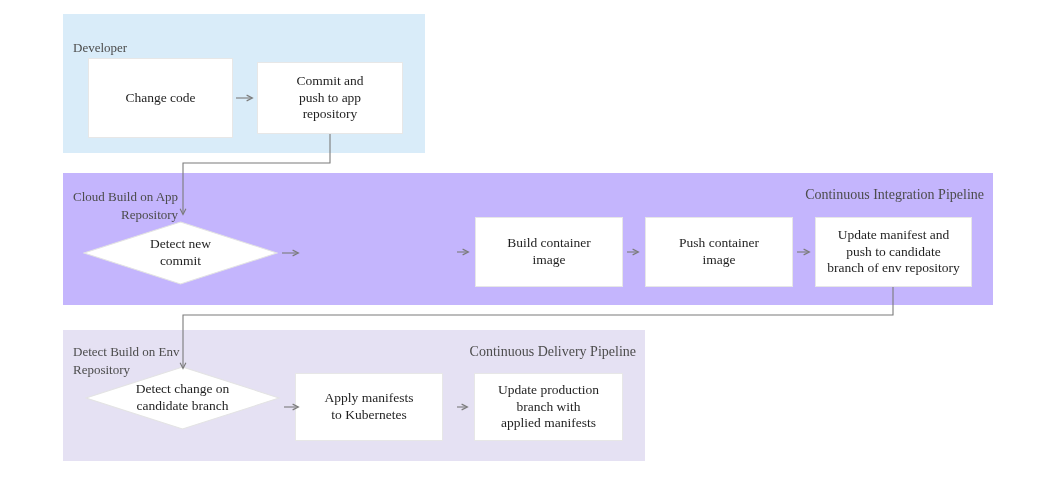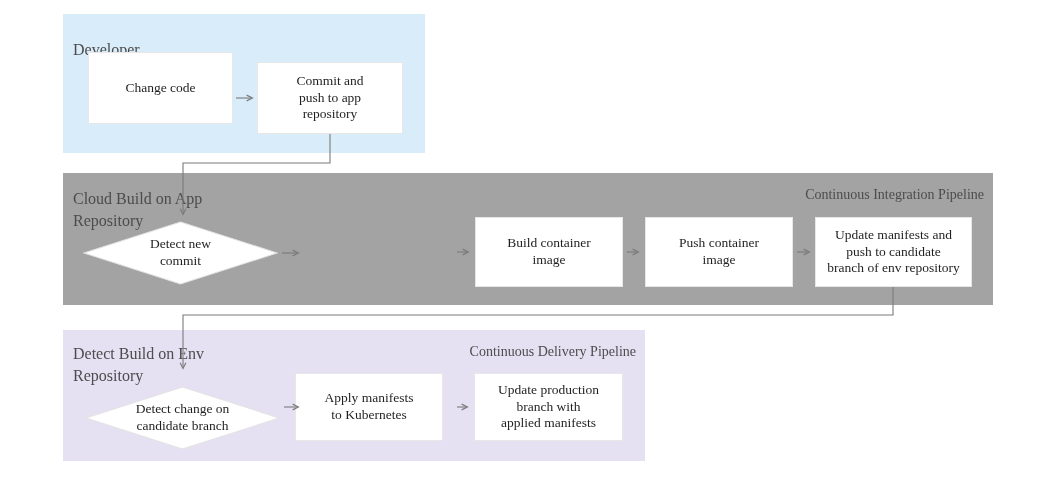--- a/index.html
+++ b/index.html
@@ -10,21 +10,21 @@
     background: #ffffff;
     font-family: "Liberation Serif", "DejaVu Serif", serif;
     overflow: hidden;
   }
   .lane {
     position: absolute;
   }
   .lane-label {
     position: absolute;
     left: 10px;
-    font-size: 16px;
+    font-size: 13px;
     line-height: 1.35;
     color: var(--label-text, #4c4c4c);
     white-space: pre-line;
   }
   .lane-label-right {
     position: absolute;
     right: 9px;
     top: 14px;
     font-size: 14px;
     color: var(--label-text, #4c4c4c);
@@ -73,33 +73,33 @@
 </style>
 </head>
 <body>
 
 <div class="canvas">
 
   <div class="lane" style="left: 63px; top: 14px; width: 362px; height: 139px; background: rgb(217, 236, 249);">
     <div class="lane-label" style="top:25px">Developer</div>
   </div>
 
-  <div class="lane" style="left: 63px; top: 173px; width: 930px; height: 132px; background: #a3a3a3;">
+  <div class="lane" style="left: 63px; top: 173px; width: 930px; height: 132px; background: #c4b5fd; text-align: right;">
     <div class="lane-label" style="top:15px">Cloud Build on App
 Repository</div>
     <div class="lane-label-right">Continuous Integration Pipeline</div>
   </div>
 
   <div class="lane" style="left: 63px; top: 330px; width: 582px; height: 131px; background: rgb(229, 225, 243);">
     <div class="lane-label" style="top:13px">Detect Build on Env
 Repository</div>
     <div class="lane-label-right">Continuous Delivery Pipeline</div>
   </div>
 
-  <div class="node rect" style="left:88px; top:52px; width:145px; height:72px">
+  <div class="node rect" style="left:88px; top:58px; width:145px; height:80px">
     <span class="node-label">Change code</span>
   </div>
 
   <div class="node rect" style="left:257px; top:62px; width:146px; height:72px">
     <span class="node-label">Commit and
 push to app
 repository</span>
   </div>
 
   <div class="node diamond" style="left:83px; top:221px; width:195px; height:64px">
@@ -115,26 +115,26 @@
     <span class="node-label">Build container
 image</span>
   </div>
 
   <div class="node rect" style="left:645px; top:217px; width:148px; height:70px">
     <span class="node-label">Push container
 image</span>
   </div>
 
   <div class="node rect" style="left:815px; top:217px; width:157px; height:70px">
-    <span class="node-label">Update manifests and
+    <span class="node-label">Update manifest and
 push to candidate
 branch of env repository</span>
   </div>
 
-  <div class="node diamond" style="left:85px; top:386px; width:195px; height:64px">
+  <div class="node diamond" style="left:85px; top:366px; width:195px; height:64px">
     <svg class="diamond-shape" viewBox="0 0 200 66" preserveAspectRatio="none">
       <polygon points="100,1 199,33 100,65 1,33" fill="var(--node-fill, #ffffff)" stroke="var(--diamond-border, #e3e3e3)" stroke-width="1" vector-effect="non-scaling-stroke"></polygon>
     </svg>
     <span class="node-label">Detect change on
 candidate branch</span>
   </div>
 
   <div class="node rect" style="left:295px; top:373px; width:148px; height:68px">
     <span class="node-label">Apply manifests
 to Kubernetes</span>

